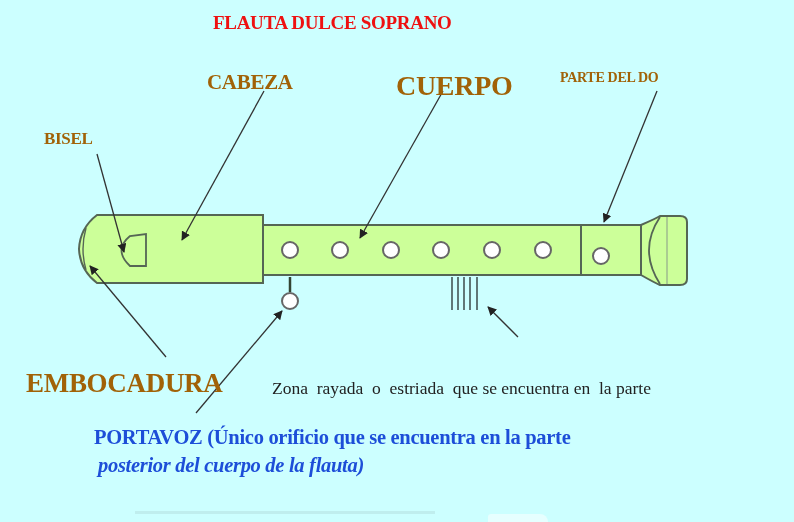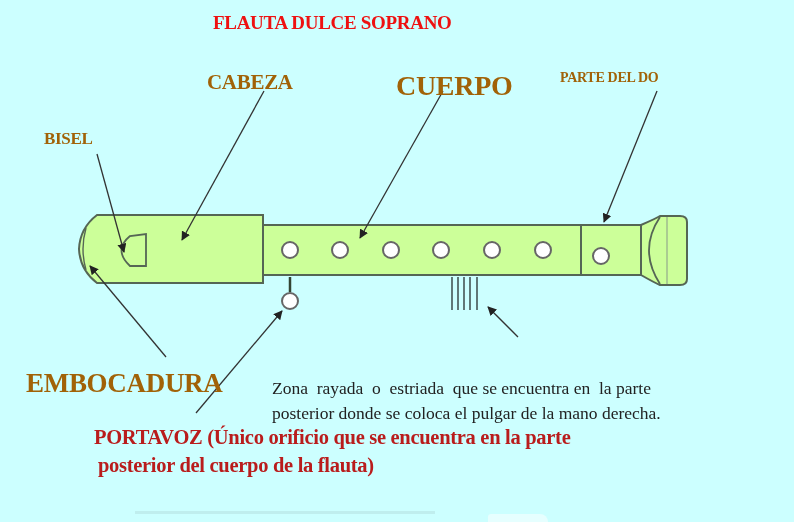--- a/index.html
+++ b/index.html
@@ -30,24 +30,24 @@
   .zona {
     position: absolute; left: 272px; top: 340px;
     font-family: "Liberation Serif", "DejaVu Serif", serif;
     font-size: 17.5px; line-height: 25px; color: #222;
     white-space: nowrap;
     margin-top: 36px;
   }
   .portavoz {
     position: absolute; left: 94px; top: 423px;
     font-family: "Liberation Serif", "DejaVu Serif", serif;
-    font-weight: bold; font-size: 20.5px; line-height: 28px; color: #b91c1c;
+    font-weight: bold; font-size: 20.5px; line-height: 28px; color: #1d4ed8;
     white-space: nowrap; letter-spacing: -0.3px;
   }
-  .portavoz .l2 { display: block; padding-left: 4px; }
+  .portavoz .l2 { display: block; padding-left: 4px; font-style: italic; }
   .bottom-strip {
     position: absolute; left: 135px; top: 511px; width: 300px; height: 3px;
     background: #bfeeee;
   }
   .bottom-blob {
     position: absolute; left: 488px; top: 514px; width: 60px; height: 8px;
     background: #e6ffff; border-radius: 4px 10px 0 0;
   }
 </style>
 </head>
@@ -114,21 +114,20 @@
 
 <div class="lbl title">FLAUTA DULCE SOPRANO</div>
 <div class="lbl cabeza">CABEZA</div>
 <div class="lbl cuerpo">CUERPO</div>
 <div class="lbl parte-do">PARTE DEL DO</div>
 <div class="lbl bisel">BISEL</div>
 <div class="lbl embocadura">EMBOCADURA</div>
 
 <div class="zona">
   <div style="white-space:pre">Zona  rayada  o  estriada  que se encuentra en  la parte</div>
-  <div>posterior donde se coloca el pulgar de la mano derecha.</div>
 </div>
 
 <div class="portavoz">
   <span>PORTAVOZ (Único orificio que se encuentra en la parte</span>
   <span class="l2">posterior del cuerpo de la flauta)</span>
 </div>
 
 <div class="bottom-strip"></div>
 <div class="bottom-blob"></div>
 

